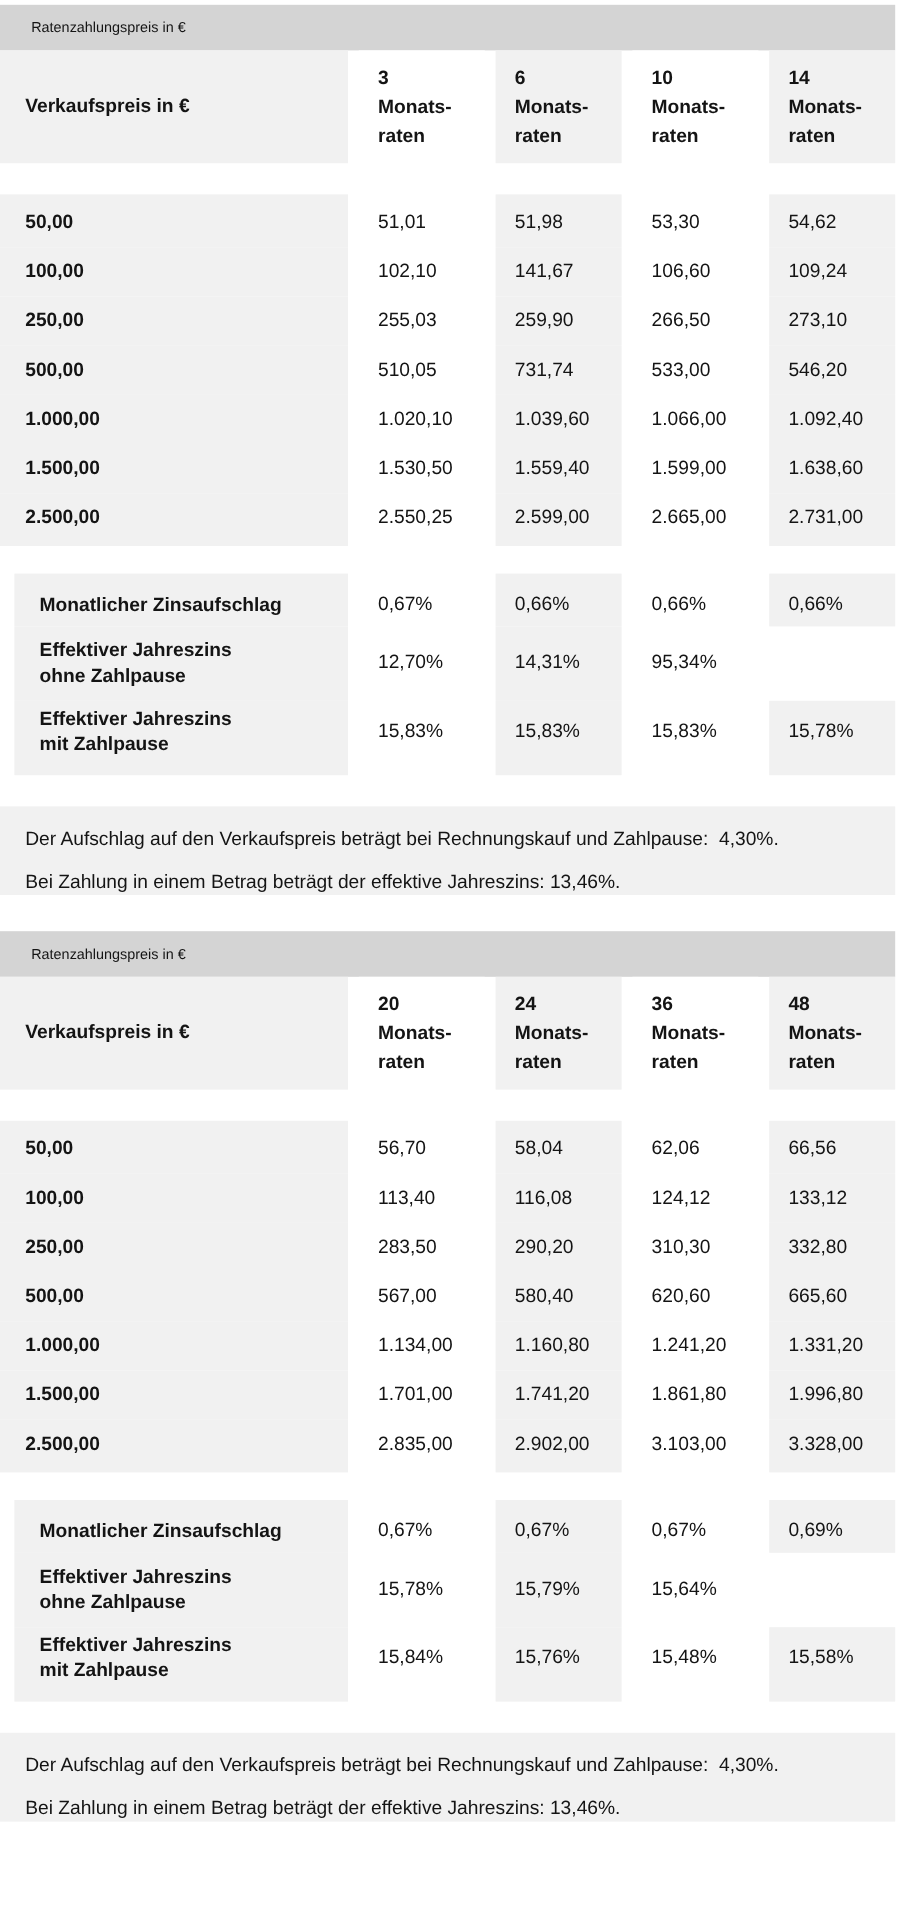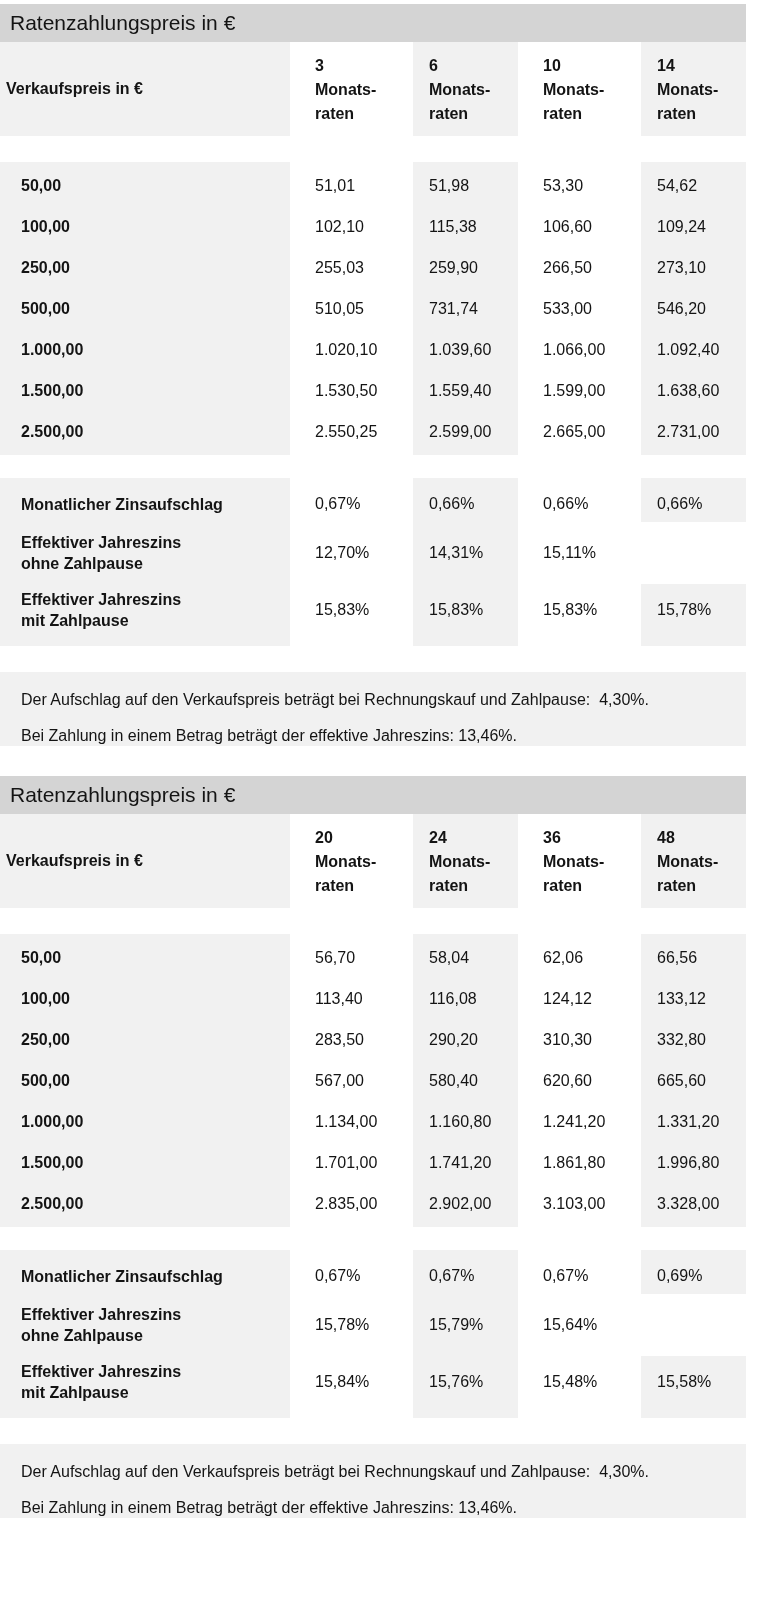--- a/index.html
+++ b/index.html
@@ -9,36 +9,36 @@
     font-family: "Liberation Sans", sans-serif;
     color: #141414;
     padding: 4px 0;
   }
   .tbl { width: 746px; }
   .title-bar {
     height: 38px;
     background: var(--c-title, #d4d4d4);
     display: flex;
     align-items: center;
-    padding-left: 10px;
-    font-size: 21px;
+    padding-left: 26px;
+    font-size: 12px;
   }
   .grid {
     display: grid;
     grid-template-columns: 290px 105px 105px 105px 105px;
     column-gap: 9px;
   }
   .cell { font-size: 16px; }
   .bg-g { background: var(--c-gray, #f1f1f1); }
   .bg-w { background: #ffffff; }
 
   .header-row { height: 94px; }
   .header-row .label-cell {
     display: flex; align-items: center;
-    padding-left: 6px; font-weight: bold;
+    padding-left: 21px; font-weight: bold;
   }
   .head-col {
     padding: 12px 0 0 16px;
     font-weight: bold;
     line-height: 24px;
     white-space: pre-line;
   }
 
   .gap { background: #ffffff; }
   .g1 { height: 26px; } .g2 { height: 23px; }
@@ -47,21 +47,21 @@
   .price-row .cell { height: 41px; display: flex; align-items: center; }
   .price-rows .grid:first-child .cell { height: 44px; padding-top: 3px; }
   .price-rows .grid:last-child  .cell { height: 44px; padding-bottom: 3px; }
   .price-row .label-cell { padding-left: 21px; font-weight: bold; }
   .price-row .val { padding-left: 16px; }
 
   .rate-row .cell { display: flex; align-items: center; min-height: 44px; }
   .rate-row.two .cell { min-height: 62px; }
   .rate-rows .grid:first-child .cell { padding-top: 8px; }
   .rate-rows .grid:last-child  .cell { padding-bottom: 10px; }
-  .rate-row .label-cell { padding-left: 21px; font-weight: bold; line-height: 21px; white-space: pre-line; }
+  .rate-row .label-cell { padding-left: 21px; font-weight: bold; line-height: 21px; white-space: pre-line; margin-left: 12px; }
   .rate-row .val { padding-left: 16px; }
 
   .notes {
     height: 74px;
     background: var(--c-gray, #f1f1f1);
     padding: 19px 21px 0 21px;
   }
   .notes p {
     font-size: 16px;
     line-height: 17px;
@@ -94,21 +94,21 @@
       <div class="grid price-row">
         <div class="cell label-cell bg-g">50,00</div>
         <div class="cell val bg-w">51,01</div>
         <div class="cell val bg-g">51,98</div>
         <div class="cell val bg-w">53,30</div>
         <div class="cell val bg-g">54,62</div>
       </div>
       <div class="grid price-row">
         <div class="cell label-cell bg-g">100,00</div>
         <div class="cell val bg-w">102,10</div>
-        <div class="cell val bg-g">115,38</div>
+        <div class="cell val bg-g">141,67</div>
         <div class="cell val bg-w">106,60</div>
         <div class="cell val bg-g">109,24</div>
       </div>
       <div class="grid price-row">
         <div class="cell label-cell bg-g">250,00</div>
         <div class="cell val bg-w">255,03</div>
         <div class="cell val bg-g">259,90</div>
         <div class="cell val bg-w">266,50</div>
         <div class="cell val bg-g">273,10</div>
       </div>
@@ -148,21 +148,21 @@
         <div class="cell val bg-w">0,67%</div>
         <div class="cell val bg-g">0,66%</div>
         <div class="cell val bg-w">0,66%</div>
         <div class="cell val bg-g">0,66%</div>
       </div>
       <div class="grid rate-row two">
         <div class="cell label-cell bg-g">Effektiver Jahreszins
 ohne Zahlpause</div>
         <div class="cell val bg-w">12,70%</div>
         <div class="cell val bg-g">14,31%</div>
-        <div class="cell val bg-w">15,11%</div>
+        <div class="cell val bg-w">95,34%</div>
       </div>
       <div class="grid rate-row two">
         <div class="cell label-cell bg-g">Effektiver Jahreszins
 mit Zahlpause</div>
         <div class="cell val bg-w">15,83%</div>
         <div class="cell val bg-g">15,83%</div>
         <div class="cell val bg-w">15,83%</div>
         <div class="cell val bg-g">15,78%</div>
       </div>
     </div>

